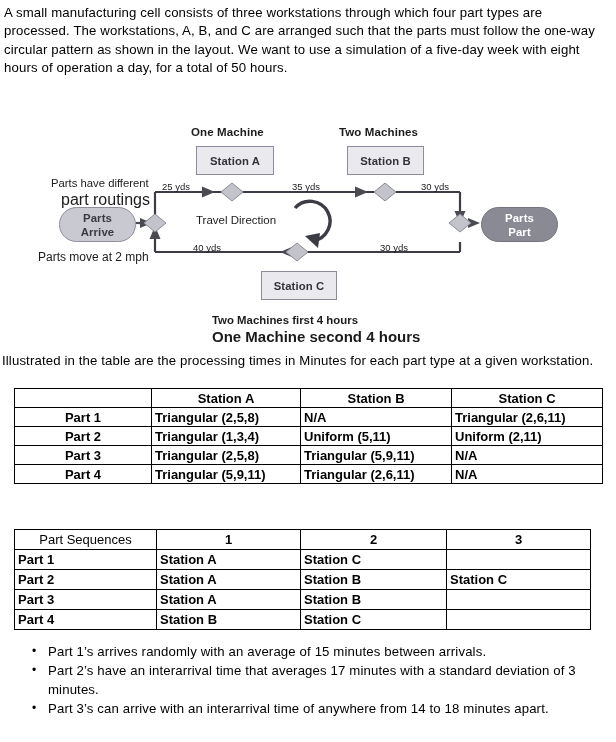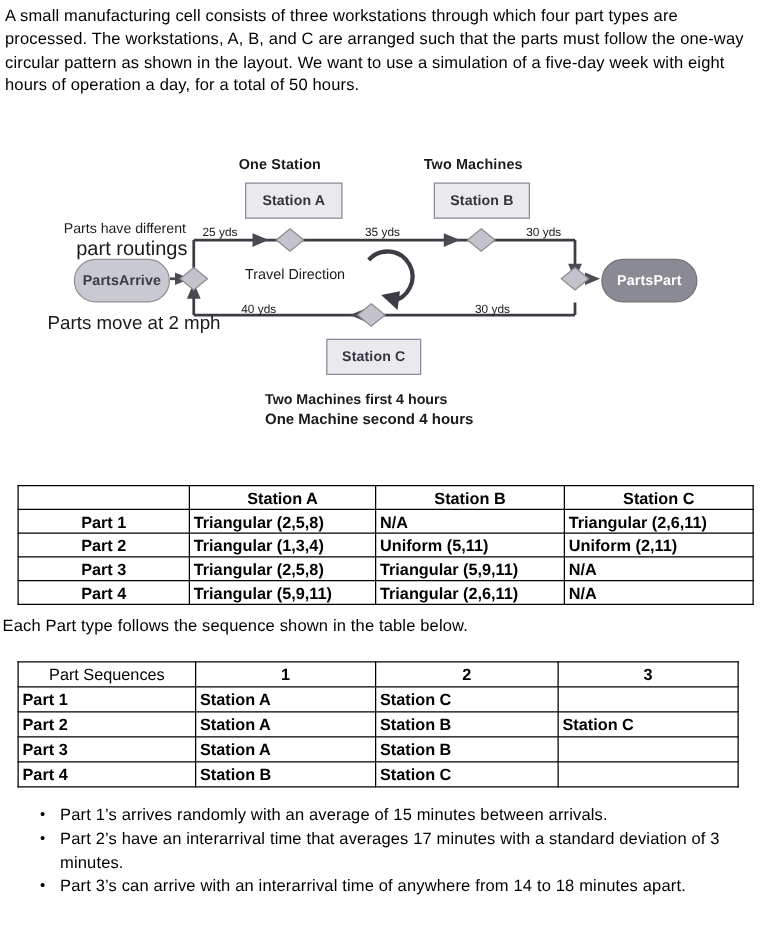--- a/index.html
+++ b/index.html
@@ -67,21 +67,21 @@
     left: 38px; top: 69px;
     font-size: 11.3px;
     padding-left: 13px;
   }
   .lbl-partshave2 {
     left: 61px; top: 83px;
     font-size: 16px;
   }
   .lbl-move {
     left: 38px; top: 142px;
-    font-size: 15px;
+    font-size: 12px;
   }
   .lbl-travel {
     left: 196px; top: 106px;
     font-size: 11.5px;
   }
   .lbl-25 { left: 162px; top: 73px; font-size: 9.5px; }
   .lbl-35 { left: 292px; top: 73px; font-size: 9.5px; }
   .lbl-20 { left: 421px; top: 73px; font-size: 9.5px; }
   .lbl-40 { left: 193px; top: 134px; font-size: 9.5px; }
   .lbl-30 { left: 380px; top: 134px; font-size: 9.5px; }
@@ -98,21 +98,21 @@
     justify-content: center;
     letter-spacing: 0.01em;
   }
   .box-a { left: 196px; top: 38px; width: 76px; height: 27px; }
   .box-b { left: 347px; top: 38px; width: 75px; height: 27px; }
   .box-c { left: 261px; top: 163px; width: 74px; height: 27px; }
 
   .pill {
     position: absolute;
     display: flex;
-    flex-direction: row;
+    flex-direction: column;
     align-items: center;
     justify-content: center;
     border-radius: 20px;
     font-size: 11.4px;
     font-weight: bold;
     line-height: 14px;
     letter-spacing: 0.01em;
   }
   .pill-arrive {
     left: 59px; top: 99px; width: 75px; height: 33px;
@@ -127,21 +127,21 @@
     color: #ffffff;
   }
 
   .lbl-note1 {
     left: 212px; top: 206px;
     font-size: 11.4px;
     font-weight: 600;
   }
   .lbl-note2 {
     left: 212px; top: 220px;
-    font-size: 12px;
+    font-size: 15px;
     font-weight: 600;
     text-align: right;
   }
 
   
   .sec-text {
     position: absolute;
     font-size: 13.2px;
     line-height: 18.3px;
     letter-spacing: 0.01em;
@@ -279,35 +279,36 @@
 
     <div class="pill pill-arrive">
       <span>Parts</span>
       <span>Arrive</span>
     </div>
     <div class="pill pill-leave">
       <span>Parts</span>
       <span>Part</span>
     </div>
 
-    <div class="dg-label lbl-onemachine">One Station</div>
+    <div class="dg-label lbl-onemachine">One Machine</div>
     <div class="dg-label lbl-twomachines">Two Machines</div>
     <div class="dg-label lbl-partshave1">Parts  have different</div>
     <div class="dg-label lbl-partshave2">part routings</div>
     <div class="dg-label lbl-move">Parts move at 2 mph</div>
     <div class="dg-label lbl-travel">Travel Direction</div>
     <div class="dg-label lbl-25">25 yds</div>
     <div class="dg-label lbl-35">35 yds</div>
     <div class="dg-label lbl-20">30 yds</div>
     <div class="dg-label lbl-40">40 yds</div>
     <div class="dg-label lbl-30">30 yds</div>
     <div class="dg-label lbl-note1">Two Machines first 4 hours</div>
     <div class="dg-label lbl-note2">One Machine second 4 hours</div>
   </div>
 
+  <div class="sec-text text-proc">Illustrated in the table are the processing times in Minutes for each part type at a given workstation.</div>
 
   <table id="proc-table">
     <colgroup>
         <col class="c0">
         <col class="c1">
         <col class="c2">
         <col class="c3">
       </colgroup>
     <thead>
       <tr>
@@ -338,21 +339,20 @@
       </tr>
       <tr>
         <td class="rowhead">Part 4</td>
         <td>Triangular (5,9,11)</td>
         <td>Triangular (2,6,11)</td>
         <td>N/A</td>
       </tr>
     </tbody>
   </table>
 
-  <div class="sec-text text-seq">Each Part type follows the sequence shown in the table below.</div>
 
   <table id="seq-table">
     <colgroup>
         <col class="s0">
         <col class="s1">
         <col class="s2">
         <col class="s3">
       </colgroup>
     <thead>
       <tr>

